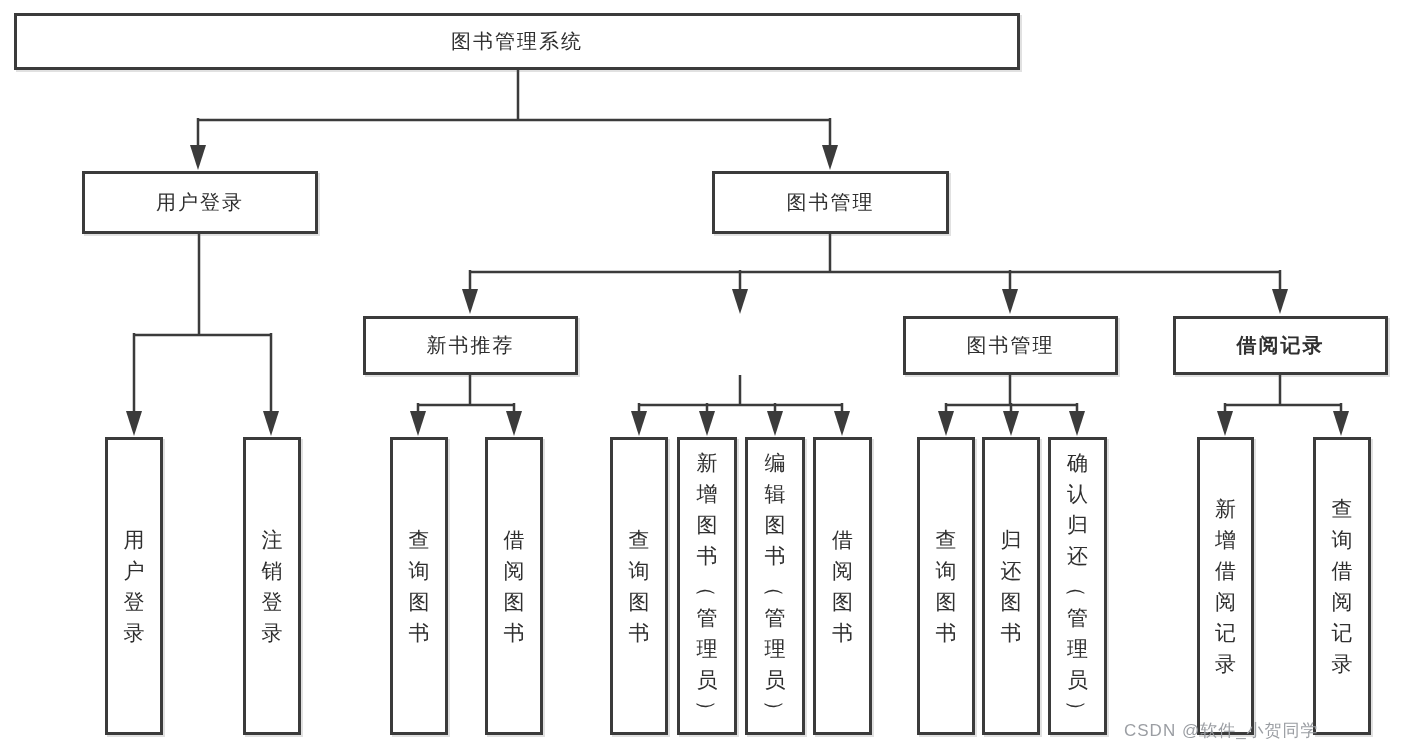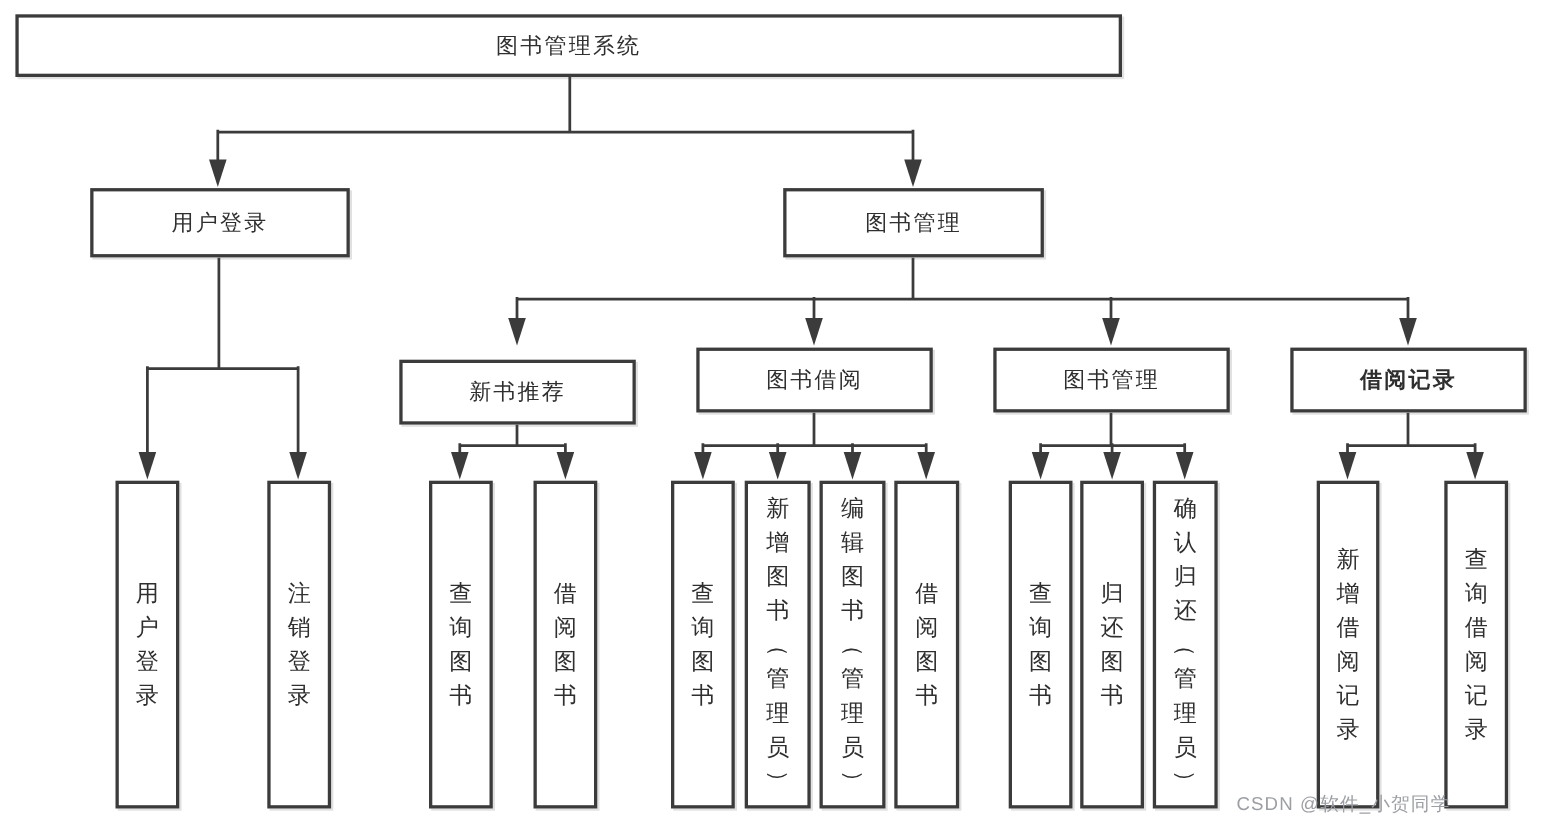--- a/index.html
+++ b/index.html
@@ -82,25 +82,22 @@
     <span>图书管理系统</span>
   </div>
 
   <div class="box lv2a">
     <span>用户登录</span>
   </div>
   <div class="box lv2b">
     <span>图书管理</span>
   </div>
 
-  <div class="box lv3" style="left:363px;margin-top:11px;">
+  <div class="box lv3" style="left:363px;">
     <span>新书推荐</span>
-  </div>
-  <div class="box lv3" style="left:633px;">
-    <span>图书借阅</span>
   </div>
   <div class="box lv3" style="left:903px;">
     <span>图书管理</span>
   </div>
   <div class="box lv3" style="left:1173px;font-weight:bold;">
     <span>借阅记录</span>
   </div>
 
   <div class="leaf" style="left:105px;width:58px;">
     <div class="vlabel">

